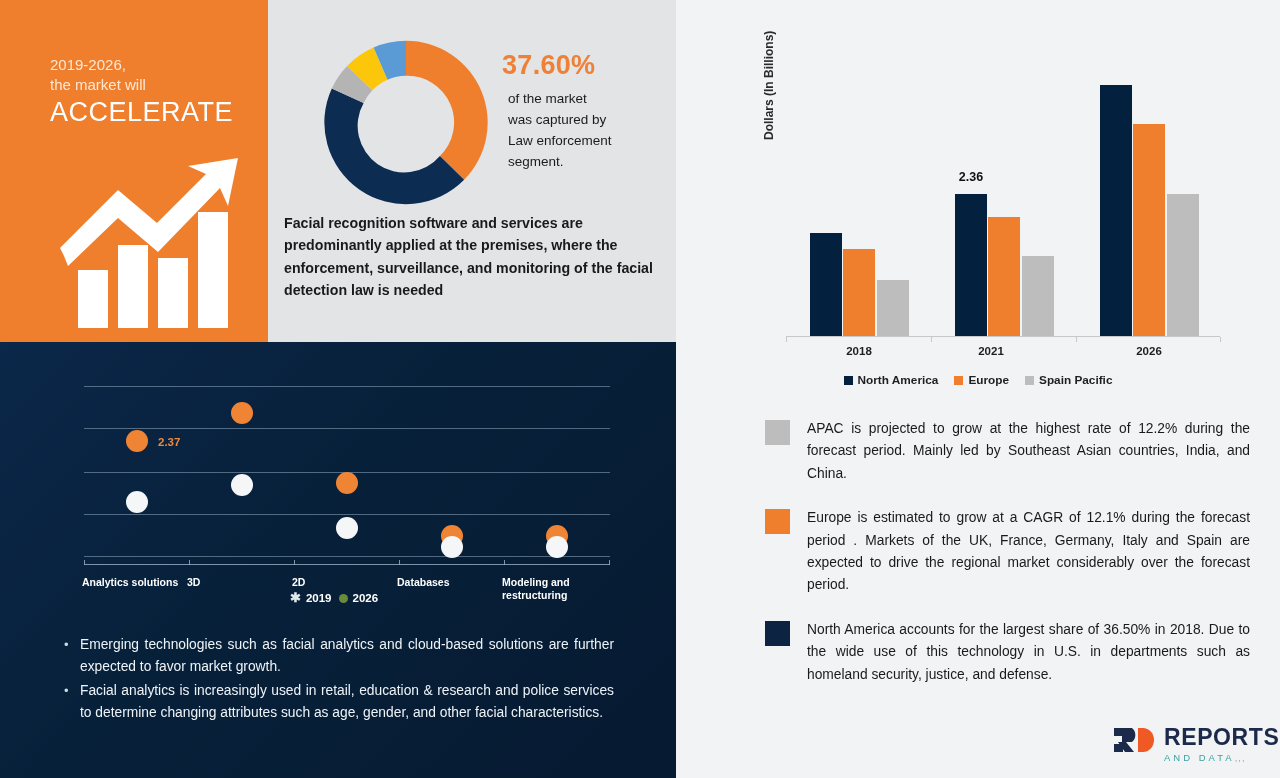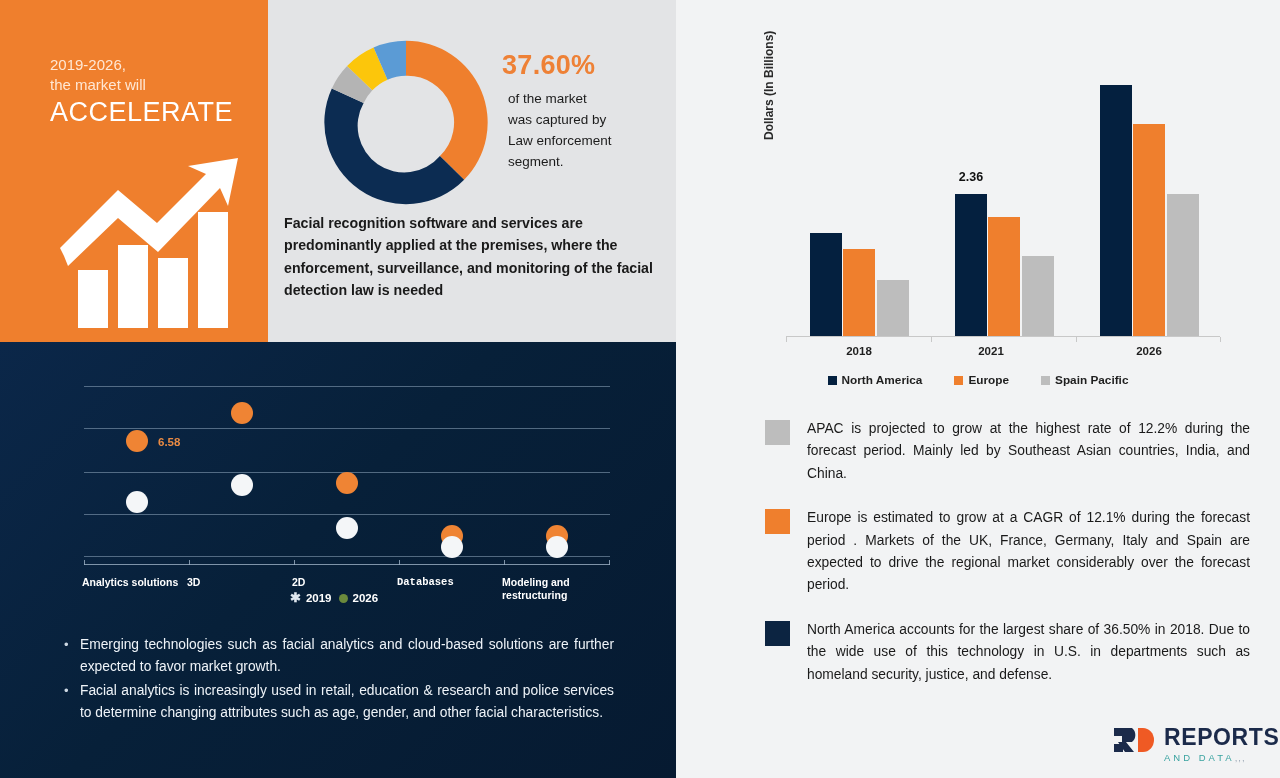--- a/index.html
+++ b/index.html
@@ -102,21 +102,21 @@
   .bar-tick{position:absolute;width:1px;height:5px;background:#c8c8c8;}
   .bar-xlabel{
     position:absolute;font-size:11.5px;font-weight:bold;color:#1f1f1f;
     text-align:center;
   }
   .bar-datalabel{
     position:absolute;font-size:12.5px;font-weight:bold;color:#111111;
   }
   .bar-legend{
     position:absolute;left:0;top:373px;width:604px;
-    display:flex;justify-content:center;align-items:center;gap:32px;
+    display:flex;justify-content:center;align-items:center;gap:16px;
     font-size:11.8px;font-weight:bold;color:#1f1f1f;
   }
   .bl-item{display:flex;align-items:center;gap:5px;}
   .bl-sw{width:9px;height:9px;display:inline-block;}
 
   .notes{position:absolute;left:765px;top:418px;width:485px;}
   .note{display:flex;margin-bottom:22px;}
   .note-sw{width:25px;height:25px;flex:0 0 25px;margin-right:17px;margin-top:2px;}
   .note-tx{flex:1;font-size:13.8px;line-height:22.4px;color:#1a1a1a;text-align:justify;}
 
@@ -199,26 +199,26 @@
         <div class="dot dot-orange" style="left:336px;top:130px;"></div>
         <div class="dot dot-orange" style="left:441px;top:183px;"></div>
         <div class="dot dot-orange" style="left:546px;top:183px;"></div>
 
         <div class="dot dot-white" style="left:126px;top:149px;"></div>
         <div class="dot dot-white" style="left:231px;top:132px;"></div>
         <div class="dot dot-white" style="left:336px;top:175px;"></div>
         <div class="dot dot-white" style="left:441px;top:194px;"></div>
         <div class="dot dot-white" style="left:546px;top:194px;"></div>
 
-        <div class="dotval" style="left:158px;top:94px;">6.58</div>
+        <div class="dotval" style="left:158px;top:94px;">2.37</div>
 
         <div class="cat-label" style="left:82px;top:234px;width:112px;">Analytics solutions</div>
         <div class="cat-label" style="left:187px;top:234px;width:112px;">3D</div>
         <div class="cat-label" style="left:292px;top:234px;width:112px;">2D</div>
-        <div class="cat-label" style="left:397px;top:234px;width:112px;font-family:Liberation Mono, monospace;">Databases</div>
+        <div class="cat-label" style="left:397px;top:234px;width:112px;">Databases</div>
         <div class="cat-label" style="left:502px;top:234px;width:112px;">Modeling and restructuring</div>
       </div>
 
       <div class="dot-legend" style="top:250px;left:290px;">
         <span class="lg-item">
           <span class="lg-star">✱</span>
           <span>2019</span>
         </span>
         <span class="lg-item">
           <span class="lg-dot"></span>

